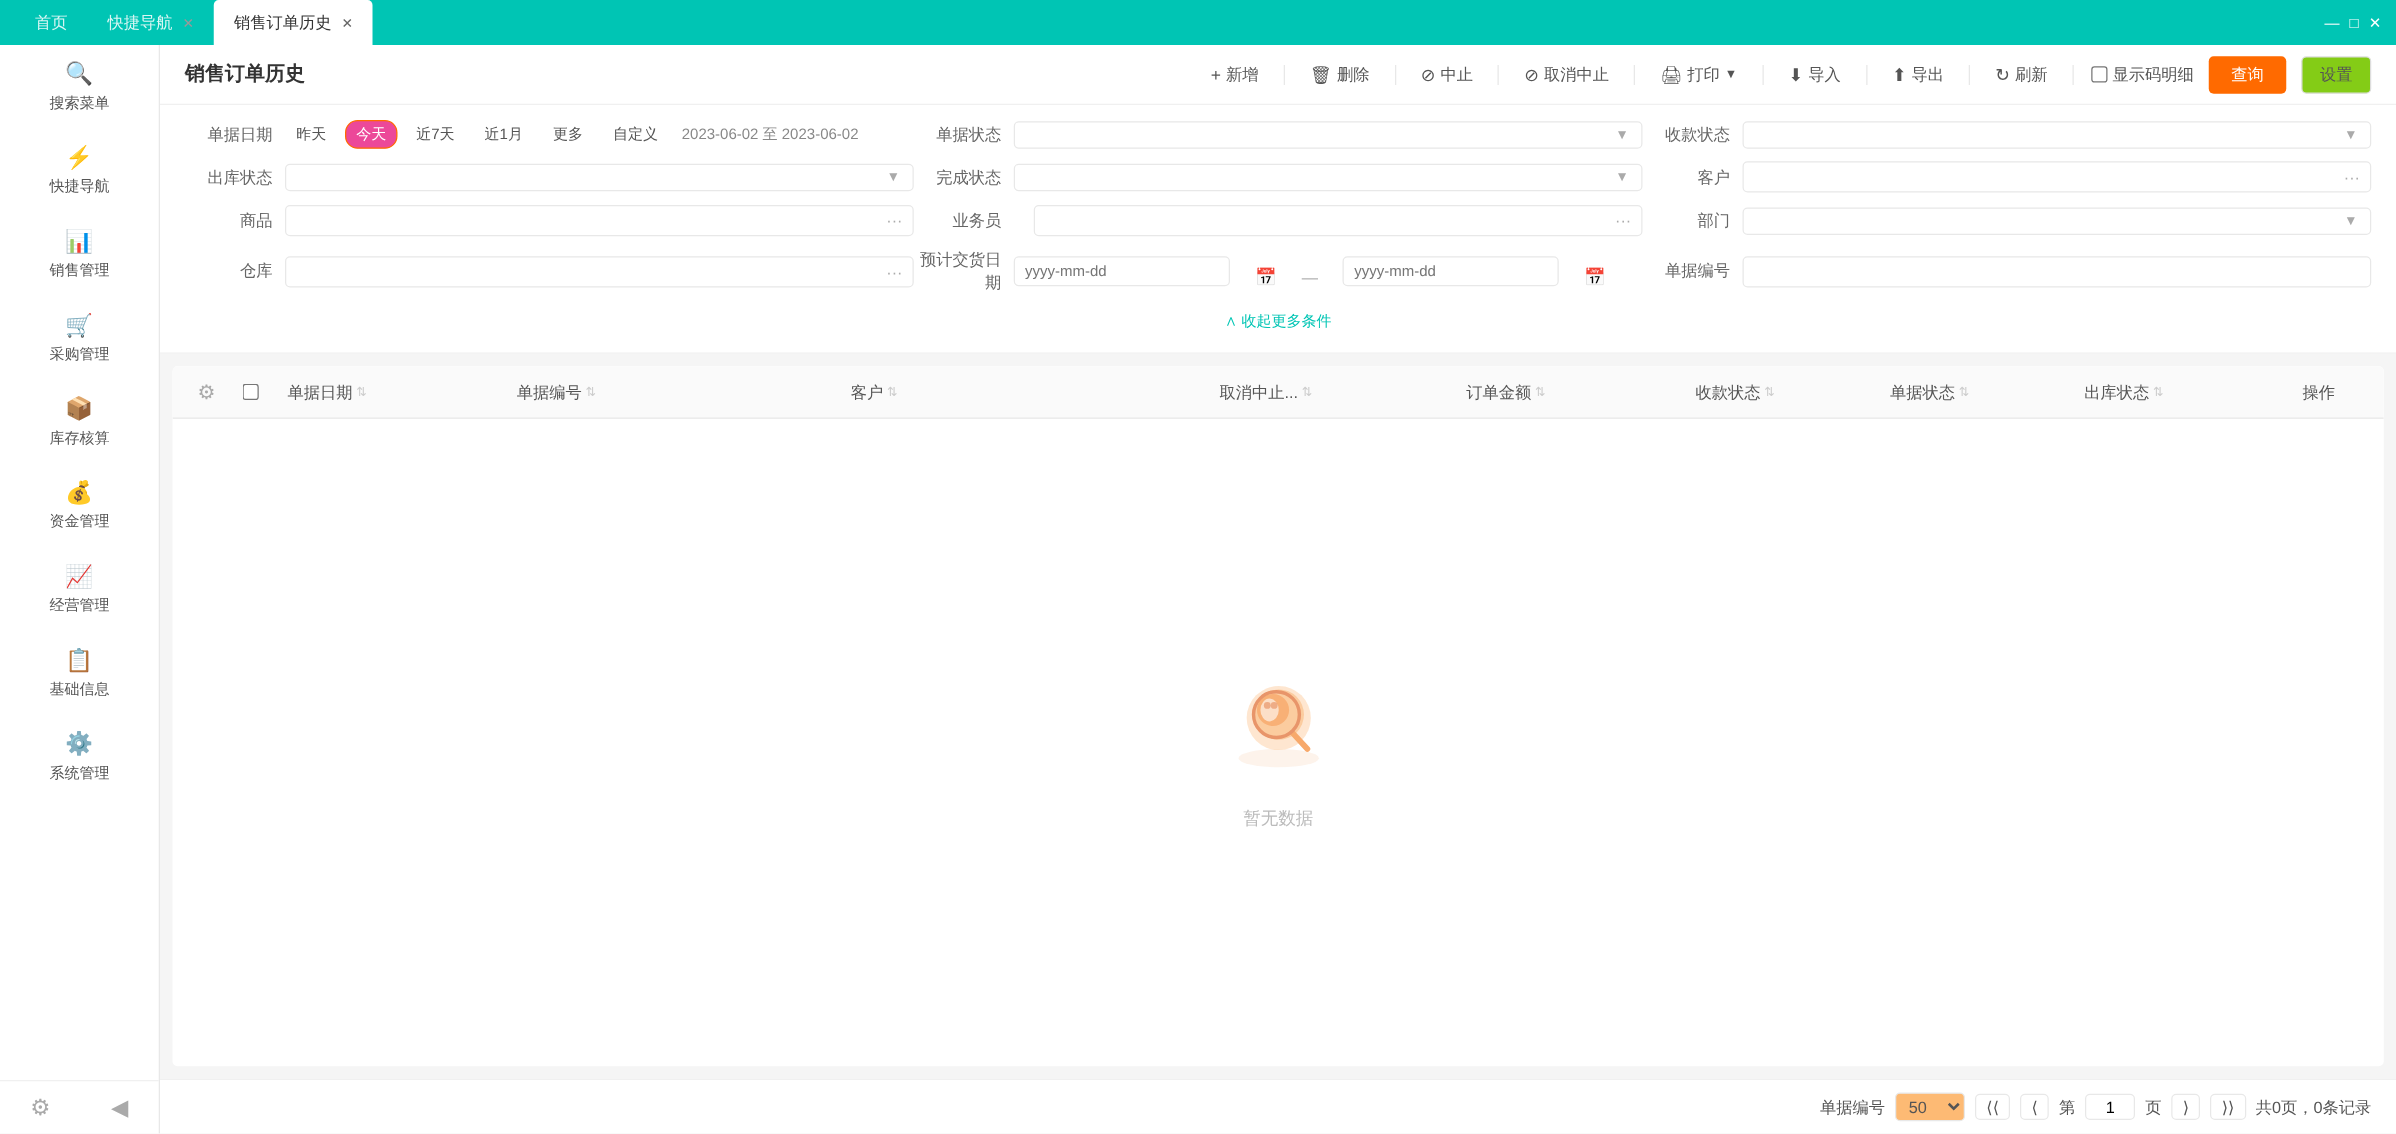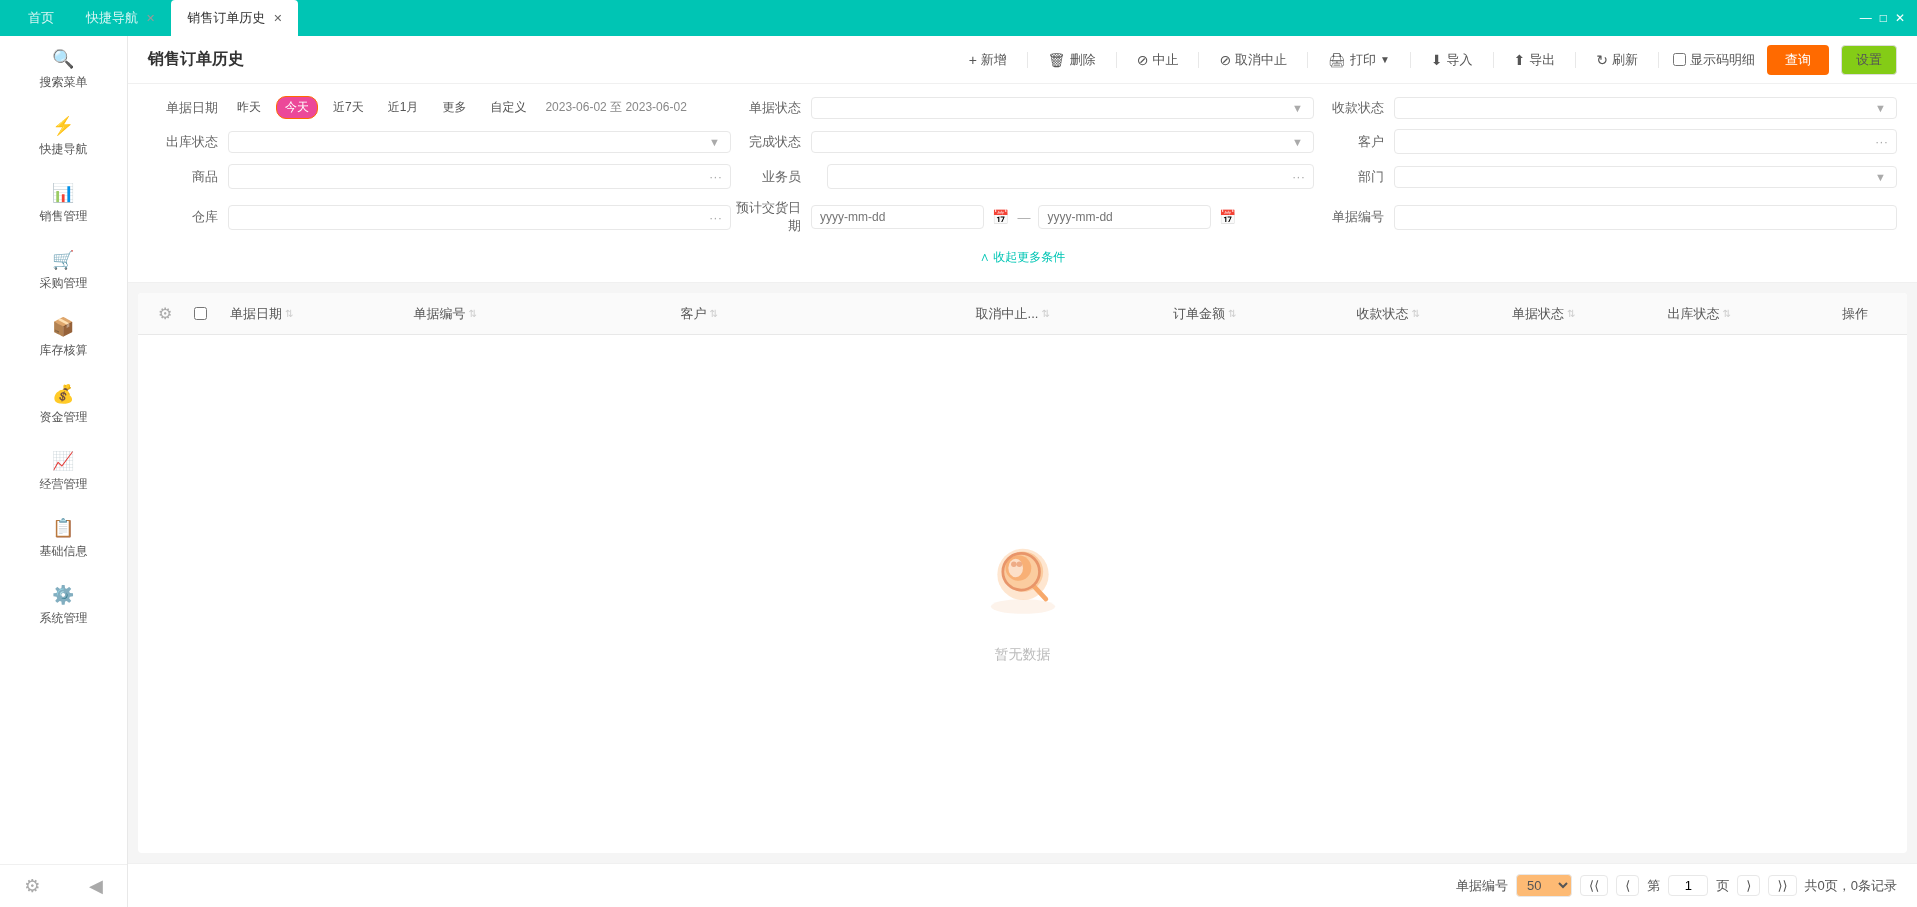--- a/index.html
+++ b/index.html
@@ -41,21 +41,21 @@
     .filter-area { background: #fff; padding: 12px 20px; border-bottom: 1px solid #f0f0f0; flex-shrink: 0; }
     .filter-row { display: flex; align-items: center; margin-bottom: 10px; gap: 0; }
     .filter-label { color: #666; font-size: 13px; width: 80px; text-align: right; padding-right: 10px; flex-shrink: 0; }
     .date-group { display: flex; align-items: center; gap: 6px; }
     .date-btn { padding: 2px 8px; border-radius: 3px; cursor: pointer; font-size: 12px; color: #555; border: 1px solid transparent; }
     .date-btn.active { background: #ec4899; color: #fff; border-color: #ff6a00; border-radius: 10px; }
     .date-range { font-size: 12px; color: #888; margin-left: 4px; }
     .filter-select { display: flex; align-items: center; border: 1px solid #e8e8e8; border-radius: 4px; padding: 4px 10px; min-width: 220px; cursor: pointer; color: #666; justify-content: space-between; background: #fff; }
     .filter-select-arrow { color: #aaa; font-size: 11px; }
     .collapse-row { text-align: center; padding: 4px 0; color: #00c5b4; cursor: pointer; font-size: 12px; }
-    .date-input-group { display: flex; align-items: center; gap: 8px; }
+    .date-input-group { display: flex; align-items: flex-end; gap: 20px; }
     .date-input { border: 1px solid #e8e8e8; border-radius: 4px; padding: 4px 8px; font-size: 12px; color: #aaa; min-width: 110px; }
     .cal-icon { color: #aaa; font-size: 14px; cursor: pointer; }
 
     
     .table-area { flex: 1; background: #fff; margin: 10px; border-radius: 4px; overflow: hidden; display: flex; flex-direction: column; }
     .table-header { display: flex; align-items: center; background: #fafafa; border-bottom: 1px solid #e8e8e8; padding: 0 12px; height: 42px; flex-shrink: 0; }
     .th { font-size: 13px; color: #555; font-weight: normal; display: flex; align-items: center; gap: 3px; padding: 0 8px; }
     .th-sort { font-size: 10px; color: #ccc; }
     .th-settings { color: #aaa; cursor: pointer; font-size: 16px; width: 36px; }
     .th-checkbox { width: 36px; }

